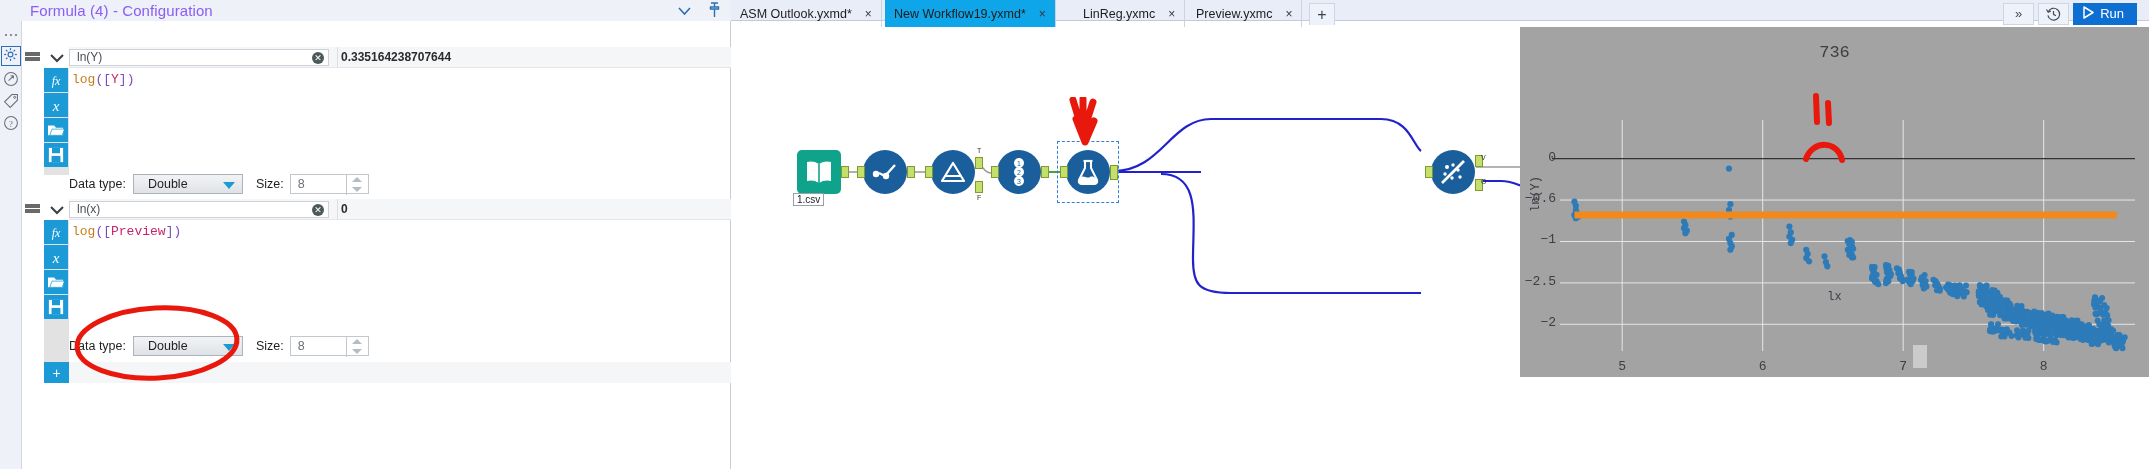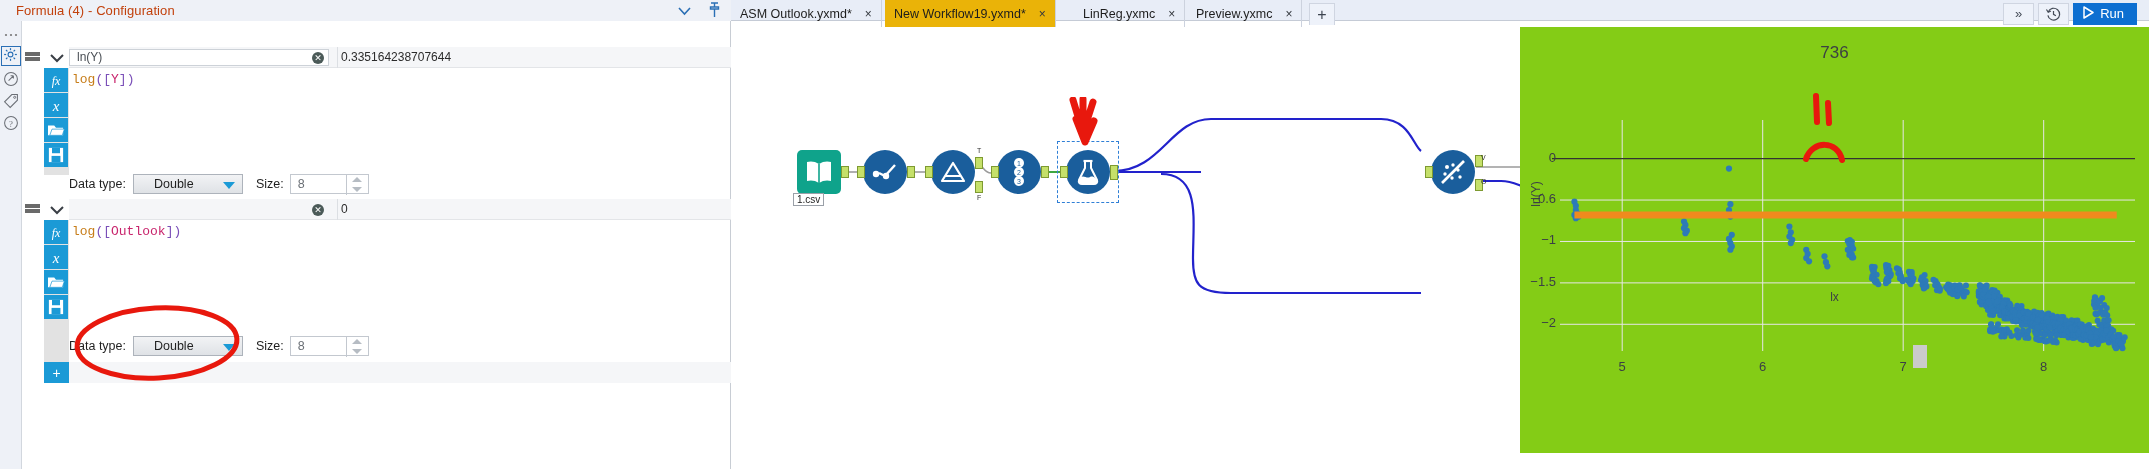--- a/index.html
+++ b/index.html
@@ -17,21 +17,21 @@
     position:absolute; left:0; top:0; width:731px; height:469px;
     background:#ffffff;
     border-right:1px solid #c8cdd4;
   }
   #config-header {
     position:absolute; left:0; top:0; width:731px; height:21px;
     background:#eef1f7;
     display:flex; align-items:center;
   }
   #config-title {
-    font-size:13px; color:#c2410c; margin-left:16px; letter-spacing:.1px;
+    font-size:15px; color:#8b5cf6; margin-left:30px; letter-spacing:.1px;
   }
   #config-header-right {
     position:absolute; right:10px; top:2px; display:flex; gap:16px; align-items:center;
   }
 
   
   #rail {
     position:absolute; left:0; top:21px; width:22px; height:448px;
     background:#eef1f7; border-right:1px solid #d2d7de;
     display:flex; flex-direction:column; align-items:center; padding-top:3px;
@@ -78,40 +78,40 @@
                  border-bottom:1px solid #e3e5e8; display:flex; align-items:center; }
   .name-input {
     position:absolute; left:0; top:2px; width:260px; height:17px;
     background:#ffffff; border:1px solid #cdd2d8;
     font-size:12px; color:#4a4f55; padding-left:7px; line-height:15px;
   }
   .clear-x {
     position:absolute; left:243px; top:5px; width:12px; height:12px; border-radius:50%;
     background:#4b5a58; color:#fff; font-size:9px; line-height:12px; text-align:center;
   }
-  .preview-val { position:absolute; left:272px; font-size:12px; color:#2b2b2b; }
+  .preview-val { position:absolute; left:272px; font-size:12px; color:#2b2b2b;font-weight:bold; }
   .vsep { position:absolute; left:268px; top:0; width:1px; height:21px; background:#dcdfe3; }
 
   
   .expr {
     position:absolute; left:72px; font-size:13px;
     font-family:"Liberation Mono", monospace; white-space:pre;
   }
   .tok-fn { color:#c77d19;margin-top:20px; }
   .tok-par { color:#7a4fb8; }
   .tok-fld { color:#c8246c; }
 
   
   .dtbar { position:absolute; left:69px; height:24px; display:flex; align-items:center; }
   .dtlabel { font-size:12.5px; color:#1f1f1f; }
   .dtselect {
     width:110px; height:20px; margin-left:7px;
     background:linear-gradient(#f2f3f5,#dfe2e6); border:1px solid #adb3bb;
     font-size:12.5px; color:#1f1f1f; display:flex; align-items:center;
-    padding-left:20px; position:relative;
+    padding-left:14px; position:relative;
   }
   .dtcaret {
     position:absolute; right:7px; top:7px; width:0; height:0;
     border-left:6px solid transparent; border-right:6px solid transparent;
     border-top:7px solid #1b9ad6;
   }
   .szlabel { font-size:12.5px; color:#1f1f1f; margin-left:13px; }
   .szbox {
     width:79px; height:20px; margin-left:6px; background:#fff; border:1px solid #c3c8cf;
     font-size:12.5px; color:#6b7076; padding-left:7px; display:flex; align-items:center;
@@ -131,21 +131,21 @@
 
   
   #tabbar {
     position:absolute; left:731px; top:0; width:1418px; height:21px;
     background:#e8edf7; border-bottom:1px solid #c5cbd6;
   }
   .tab {
     position:absolute; top:0; height:27px; display:flex; align-items:center;
     font-size:12.5px; color:#1d1d1d; padding:0 9px; border-right:1px solid #ccd2de;
   }
-  .tab.active { background:#eab308; }
+  .tab.active { background:#0ea5e9; }
   .tab-x { margin-left:13px; font-size:12px; color:#33373d; }
   #tab-add {
     position:absolute; top:3px; height:22px; width:26px; background:#eef2fa;
     border:1px solid #cfd5e1; border-bottom:none;
     display:flex; align-items:center; justify-content:center; font-size:16px; color:#3d4busy;
     color:#3d4450;
   }
   #tabbar-right { position:absolute; right:12px; top:0; height:27px; display:flex; align-items:center; gap:4px; }
   .tb-btn {
     width:31px; height:22px; background:#eef2fa; border:1px solid #cfd5e1;
@@ -174,21 +174,21 @@
   #sel-box { position:absolute; border:1.5px dashed #2f7fd6; }
   #csv-label {
     position:absolute; font-size:10px; color:#1d1d1d; background:#ffffff;
     border:1px solid #9aa0a8; padding:0px 3px;
   }
 
   
   .annot { position:absolute; pointer-events:none; }
 
   
-  #plot { position:absolute; left:1520px; top:27px; width:629px; height:426px; background:#84cc16; }
+  #plot { position:absolute; left:1520px; top:27px; width:629px; height:350px; background:#a3a3a3;font-family:Liberation Mono, monospace; }
   #plot-title { position:absolute; left:0; right:0; top:16px; text-align:center;
                 font-size:17px; color:#3c4043; }
   .ytick { position:absolute; font-size:13px; color:#3b3f46; text-align:right; width:34px; }
   .xtick { position:absolute; font-size:13px; color:#3b3f46; text-align:center; width:30px; }
   #ylab { position:absolute; left:-14px; top:160px; width:60px; font-size:12px; color:#3b3f46;
           transform:rotate(-90deg); text-align:center; }
   #xlab { position:absolute; left:0; right:0; top:263px; text-align:center; font-size:12px; color:#3b3f46; }
   #scroll-thumb { position:absolute; left:393px; top:318px; width:14px; height:23px; background:#cbcbcb; }
 </style>
 </head>
@@ -328,20 +328,21 @@
       </span>
     </div>
   </div>
 
   <div class="chevcell" style="top:200px">
     <svg width="16" height="10" viewBox="0 0 16 10">
         <path d="M2 2 L8 8 L14 2" stroke="#3a3f46" stroke-width="2" fill="none"></path>
       </svg>
   </div>
   <div class="formula-row" style="top:199px">
+    <div class="name-input">ln(x)</div>
     <div class="clear-x">✕</div>
     <span class="vsep"></span>
     <span class="preview-val">0</span>
   </div>
 
   <div class="graycol" style="top:220px; height:142px;"></div>
   <div class="btncol" style="top:220px">
     <div class="sqbtn">
       <svg width="20" height="20" viewBox="0 0 20 20">
           <text x="10" y="15" font-size="12" font-style="italic" text-anchor="middle" fill="#fff" font-family="Liberation Serif, serif">fx</text>
@@ -359,21 +360,21 @@
         </svg>
     </div>
     <div class="sqbtn">
       <svg width="16" height="16" viewBox="0 0 18 18">
           <rect x="1" y="1" width="16" height="16" fill="#fff"></rect>
           <rect x="4.5" y="1" width="9" height="6" fill="#1b9ad6"></rect>
           <rect x="4" y="10" width="10" height="7" fill="#1b9ad6"></rect>
         </svg>
     </div>
   </div>
-  <div class="expr" style="top:224px"><span class="tok-fn">log</span><span class="tok-par">([</span><span class="tok-fld">Outlook</span><span class="tok-par">])</span></div>
+  <div class="expr" style="top:224px"><span class="tok-fn">log</span><span class="tok-par">([</span><span class="tok-fld">Preview</span><span class="tok-par">])</span></div>
 
   <div class="dtbar" style="top:334px">
     <span class="dtlabel">Data type:</span>
     <div class="dtselect">
       <span>Double</span>
       <span class="dtcaret"></span>
     </div>
     <span class="szlabel">Size:</span>
     <div class="szbox">
       <span>8</span>
@@ -1463,19 +1464,19 @@
       </g>
     </svg>
 
   <div id="ylab">ln(Y)</div>
   <div id="xlab">lx</div>
 
   <div id="scroll-thumb"></div>
 <div class="ytick" style="left: 2px; top: 122.627px;">0</div>
     <div class="ytick" style="left: 2px; top: 164.043px;">−0.6</div>
     <div class="ytick" style="left: 2px; top: 205.459px;">−1</div>
-    <div class="ytick" style="left: 2px; top: 246.876px;">−1.5</div>
+    <div class="ytick" style="left: 2px; top: 246.876px;">−2.5</div>
     <div class="ytick" style="left: 2px; top: 288.292px;">−2</div>
     <div class="xtick" style="left: 87.1975px; top: 332px;">5</div>
     <div class="xtick" style="left: 227.691px; top: 332px;">6</div>
     <div class="xtick" style="left: 368.185px; top: 332px;">7</div>
     <div class="xtick" style="left: 508.679px; top: 332px;">8</div>
   </div>
 
 </body></html>

